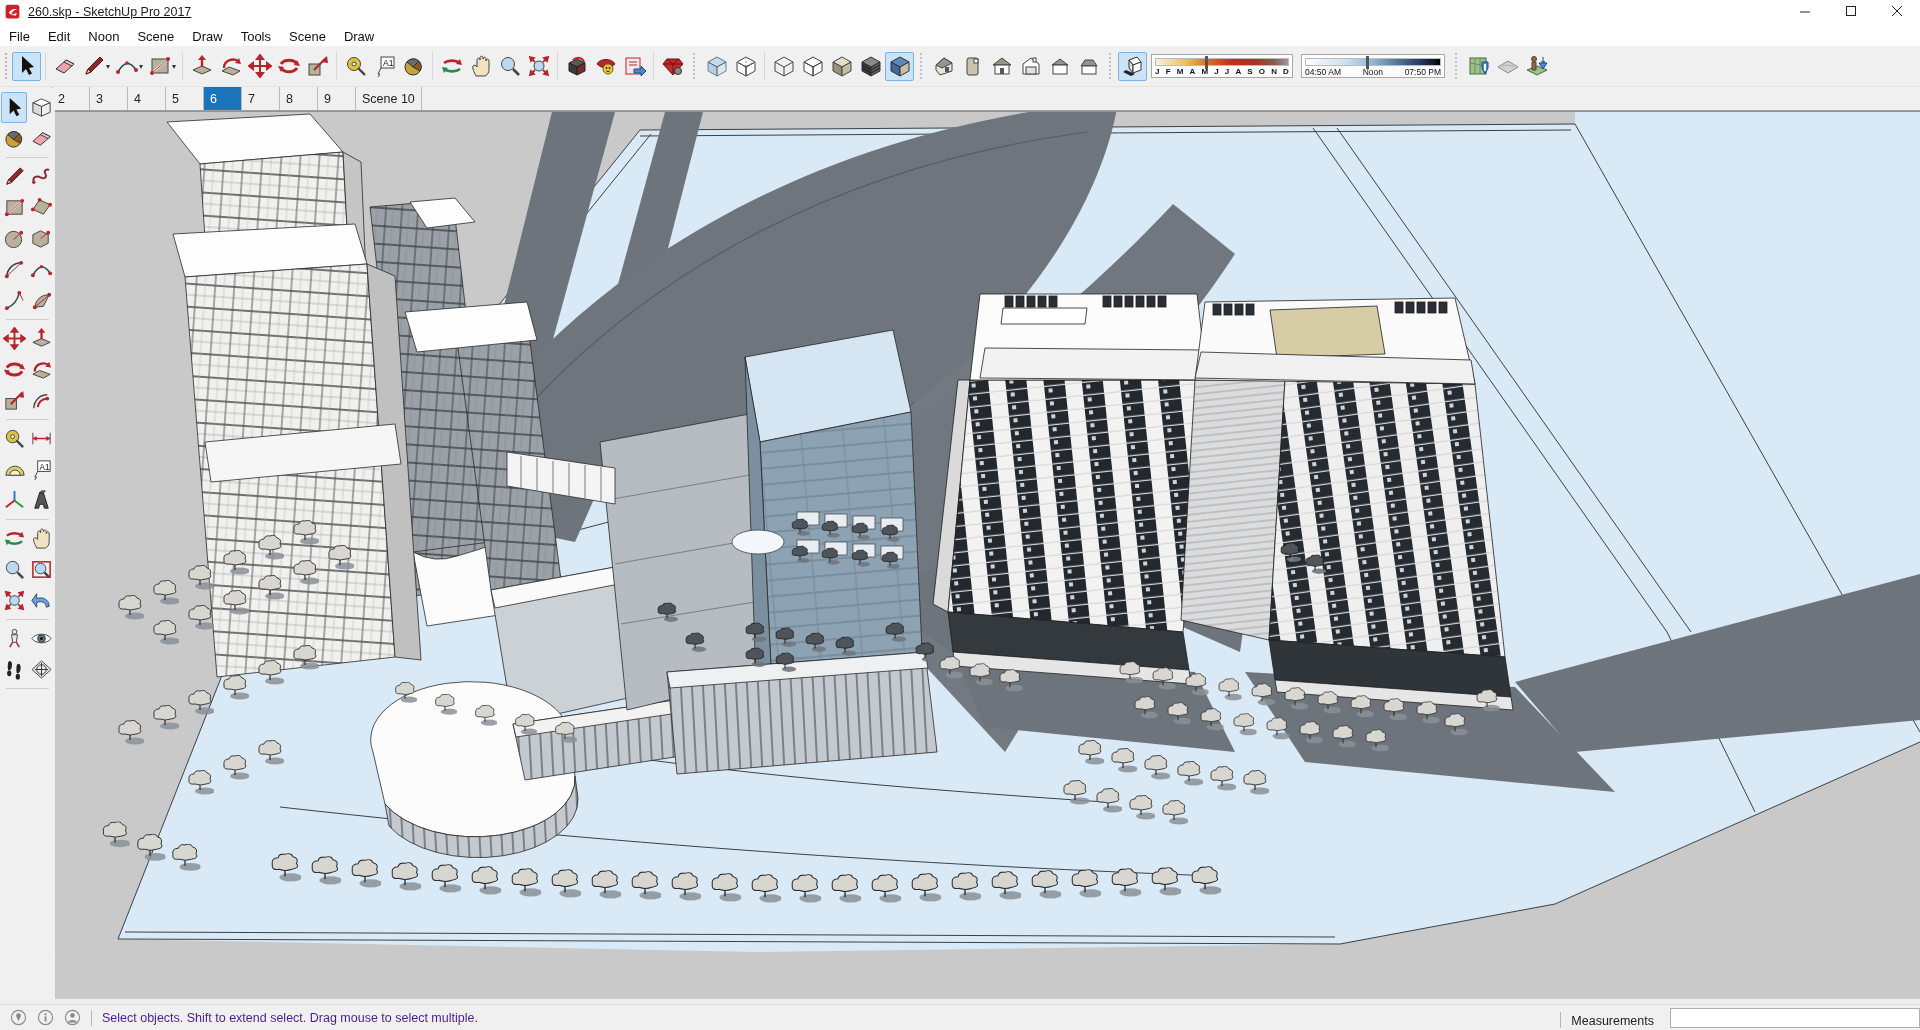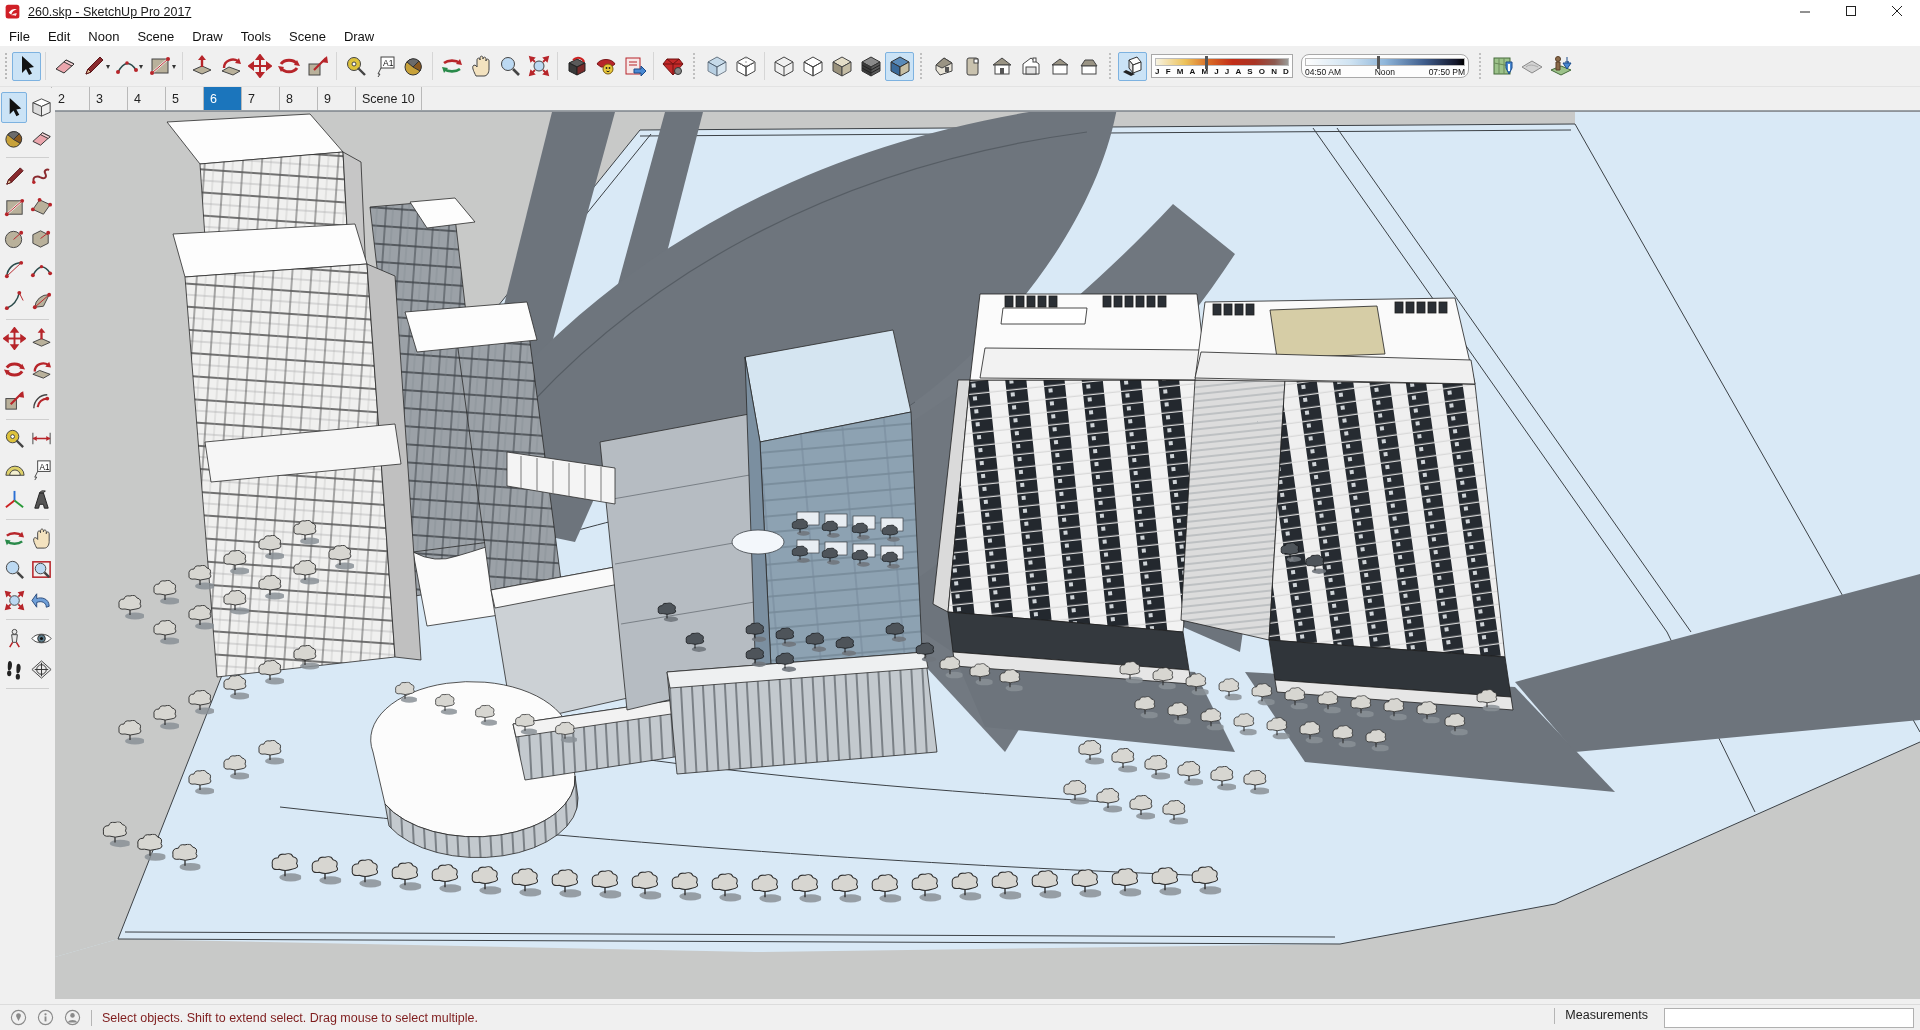--- a/index.html
+++ b/index.html
@@ -37,21 +37,21 @@
   .caret { font-size:8px; color:#333; margin-left:-2px; margin-right:2px; }
 
   .slider { position:relative; height:24px; background:#fdfdfd; border:1px solid #a8a8a8;
     margin:0 4px; }
   .slider .bar { position:absolute; left:3px; right:3px; top:3px; height:8px; border:1px solid #bbb; }
   .slider .labels { position:absolute; left:3px; right:3px; top:12px; height:10px;
     display:flex; justify-content:space-between; font-size:8px; color:#111; font-weight:bold; }
   .slider .handle { position:absolute; top:1px; width:3px; height:13px; background:#555; }
   #month-slider { width:142px; }
   #month-slider .bar { background:linear-gradient(90deg,#f7f3e2 0%,#ecc25a 22%,#d96a25 40%,#c22d18 58%,#a83424 75%,#8c5a50 90%,#9a9a96 100%); }
-  #time-slider { width:168px;border-radius:8px; }
+  #time-slider { width:144px; }
   #time-slider .bar { background:linear-gradient(90deg,#fdfdfd 0%,#cfe3f2 28%,#8fb6da 50%,#3f5d8c 75%,#14172b 95%,#000 100%); }
   #time-slider .labels { font-size:8.5px; font-weight:normal; }
 
   
   .tabbar { position:absolute; left:0; top:87px; width:1920px; height:24px;
     background:#f0f0f0; border-bottom:1px solid #9aa0a5; display:flex; align-items:stretch; }
   .tab-grip { width:12px; border-right:1px solid #c9c9c9; margin:3px 0 3px 2px;
     background:repeating-linear-gradient(#bdbdbd 0 2px, transparent 2px 4px);
     background-size:2px 12px; background-repeat:no-repeat; background-position:3px 3px; }
   .tab { min-width:38px; padding:0 6px; display:flex; align-items:center;
@@ -71,22 +71,22 @@
   
   .viewport { position:absolute; left:55px; top:111px; width:1865px; height:893px;
     border-top:1px solid #8f949a; background:#d9e9f6; }
   .viewport svg { display:block; }
 
   
   .statusbar { position:absolute; left:0; bottom:0; width:1920px; height:26px;
     background:#f0f0f0; border-top:1px solid #dcdcdc; display:flex; align-items:center; }
   .sb-icon { width:17px; height:17px; margin-left:10px; }
   .sb-sep { width:1px; height:16px; background:#b5b5b5; margin:0 10px; }
-  .sb-msg { font-size:12.5px; color:#7f1d1d; }
-  .sb-right { position:absolute; right:6px; display:flex; align-items:flex-start; }
+  .sb-msg { font-size:12.5px; color:#4c1d95; }
+  .sb-right { position:absolute; right:0; display:flex; align-items:flex-end; }
   .sb-meas-label { font-size:12.5px; color:#222; margin-right:16px; }
   .meas-input { width:250px; height:20px; border:1px solid #b0b0b0; background:#fff;
     font-size:12px; padding:0 4px; }
 </style>
 </head>
 <body>
 
 <svg width="0" height="0" style="position:absolute">
 <defs>
 <symbol id="sy-cursor" viewBox="0 0 24 24">

